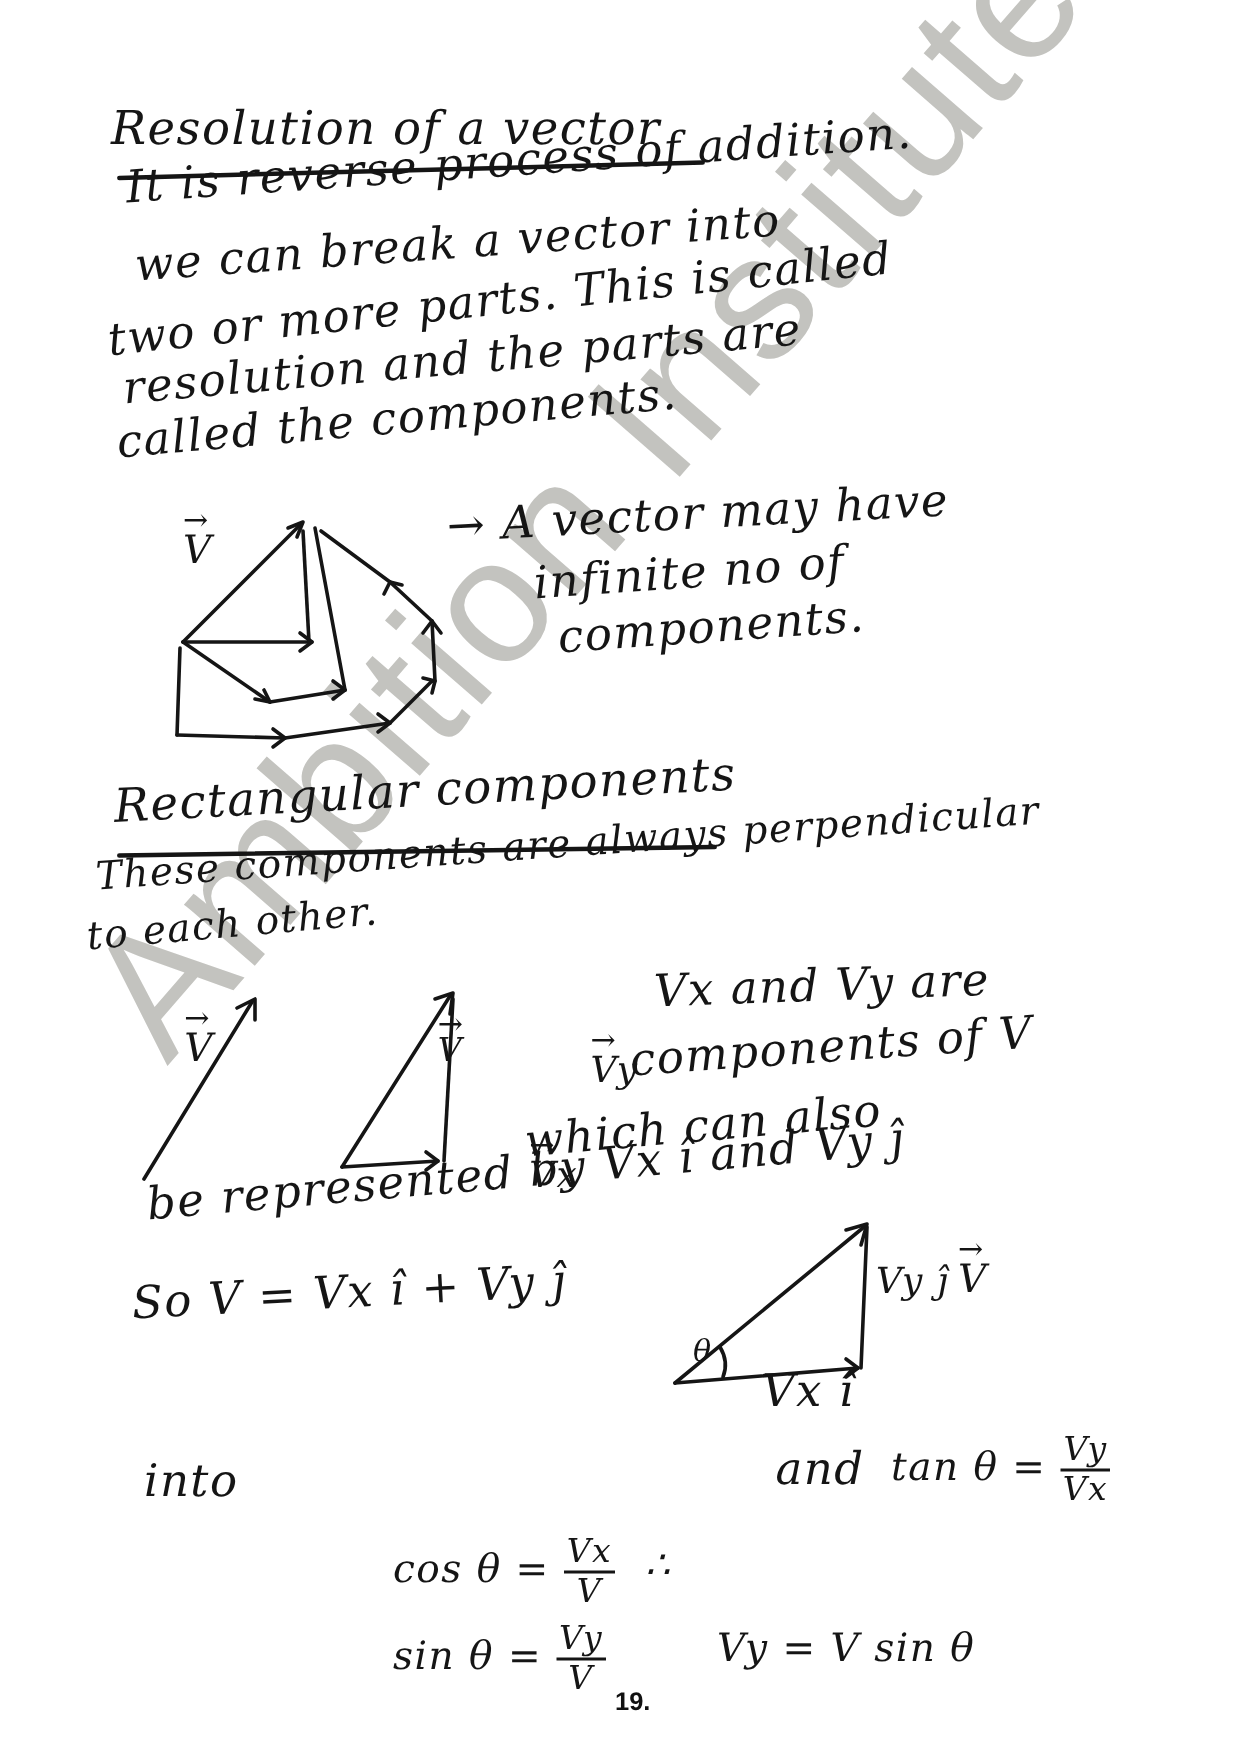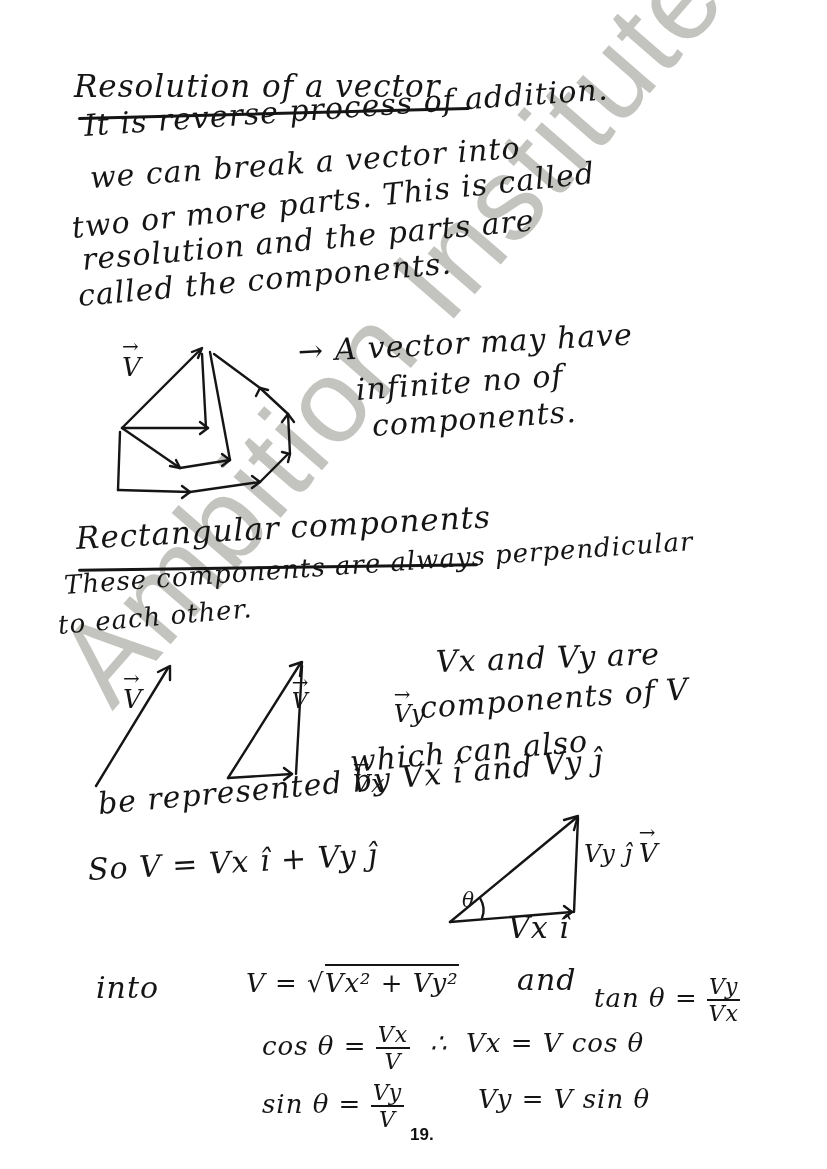--- a/index.html
+++ b/index.html
@@ -117,36 +117,31 @@
     <path d="M134,102 L138,8"></path>
     <path d="M40,88 Q46,98 42,108"></path>
   </svg>
   <div class="hw vec" style="left:492px; top:838px; font-size:26px;">V</div>
   <div class="hw" style="left:462px; top:888px; font-size:20px;">θ</div>
   <div class="hw" style="left:508px; top:910px; font-size:30px;">Vx î</div>
   <div class="hw" style="left:584px; top:840px; font-size:24px;">Vy ĵ</div>
 
   
   <div class="hw" style="left:96px; top:970px;">into</div>
-  <div class="hw" style="left:246px; top:968px; font-size:26px;">
-    <span>V =</span>
-    <span>√</span><span class="sqrt">Vx² + Vy²</span>
-  </div>
   <div class="hw" style="left:478px; top:962px;margin-left:39px;">and</div>
-  <div class="hw" style="left:594px; top:954px; font-size:26px;margin-top:20px;">
+  <div class="hw" style="left:594px; top:954px; font-size:26px;">
     <span>tan θ =</span>
     <span class="frac"><span class="num">Vy</span><span class="den">Vx</span></span>
   </div>
 
   <div class="hw" style="left:262px; top:1022px; font-size:26px;">
     <span>cos θ =</span>
     <span class="frac"><span class="num">Vx</span><span class="den">V</span></span>
   </div>
   <div class="hw" style="left:430px; top:1028px; font-size:26px;">∴</div>
-  <div class="hw" style="left:466px; top:1028px; font-size:26px;">Vx = V cos θ</div>
 
   <div class="hw" style="left:262px; top:1080px; font-size:26px;">
     <span>sin θ =</span>
     <span class="frac"><span class="num">Vy</span><span class="den">V</span></span>
   </div>
   <div class="hw" style="left:478px; top:1084px; font-size:26px;">Vy = V sin θ</div>
 
   
   <div class="pagenum">19.</div>
 </div>

